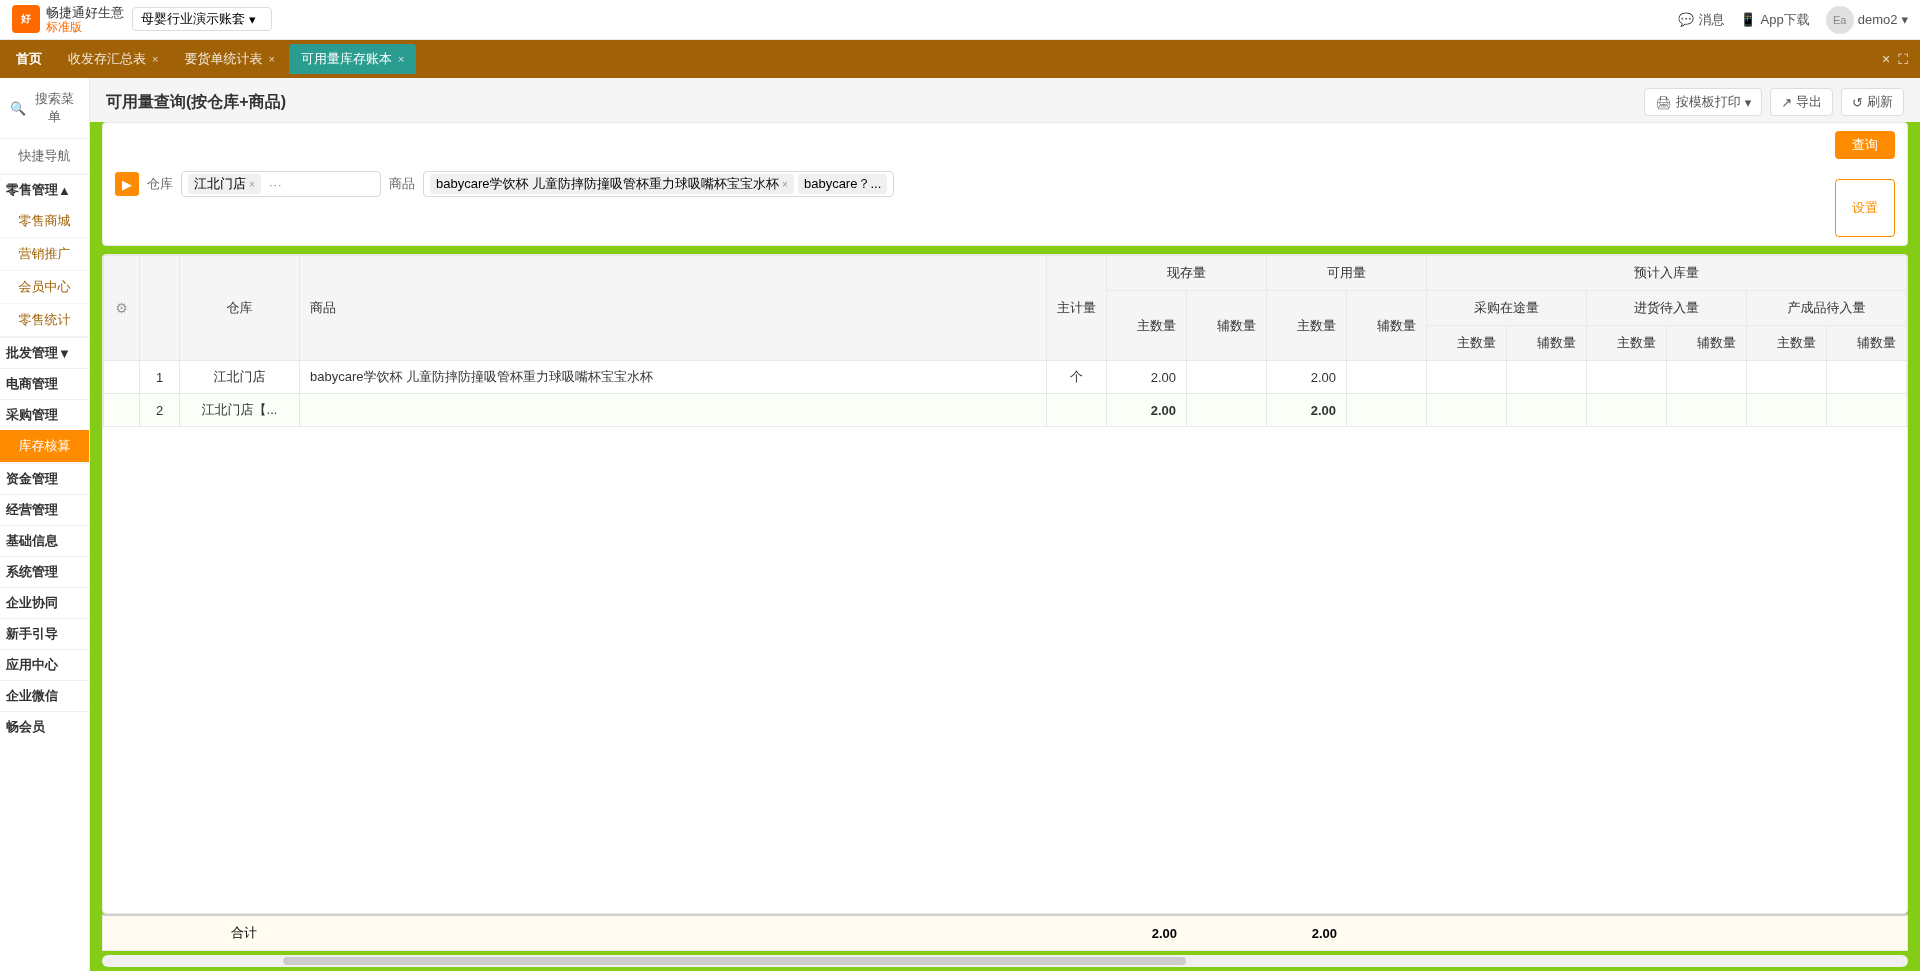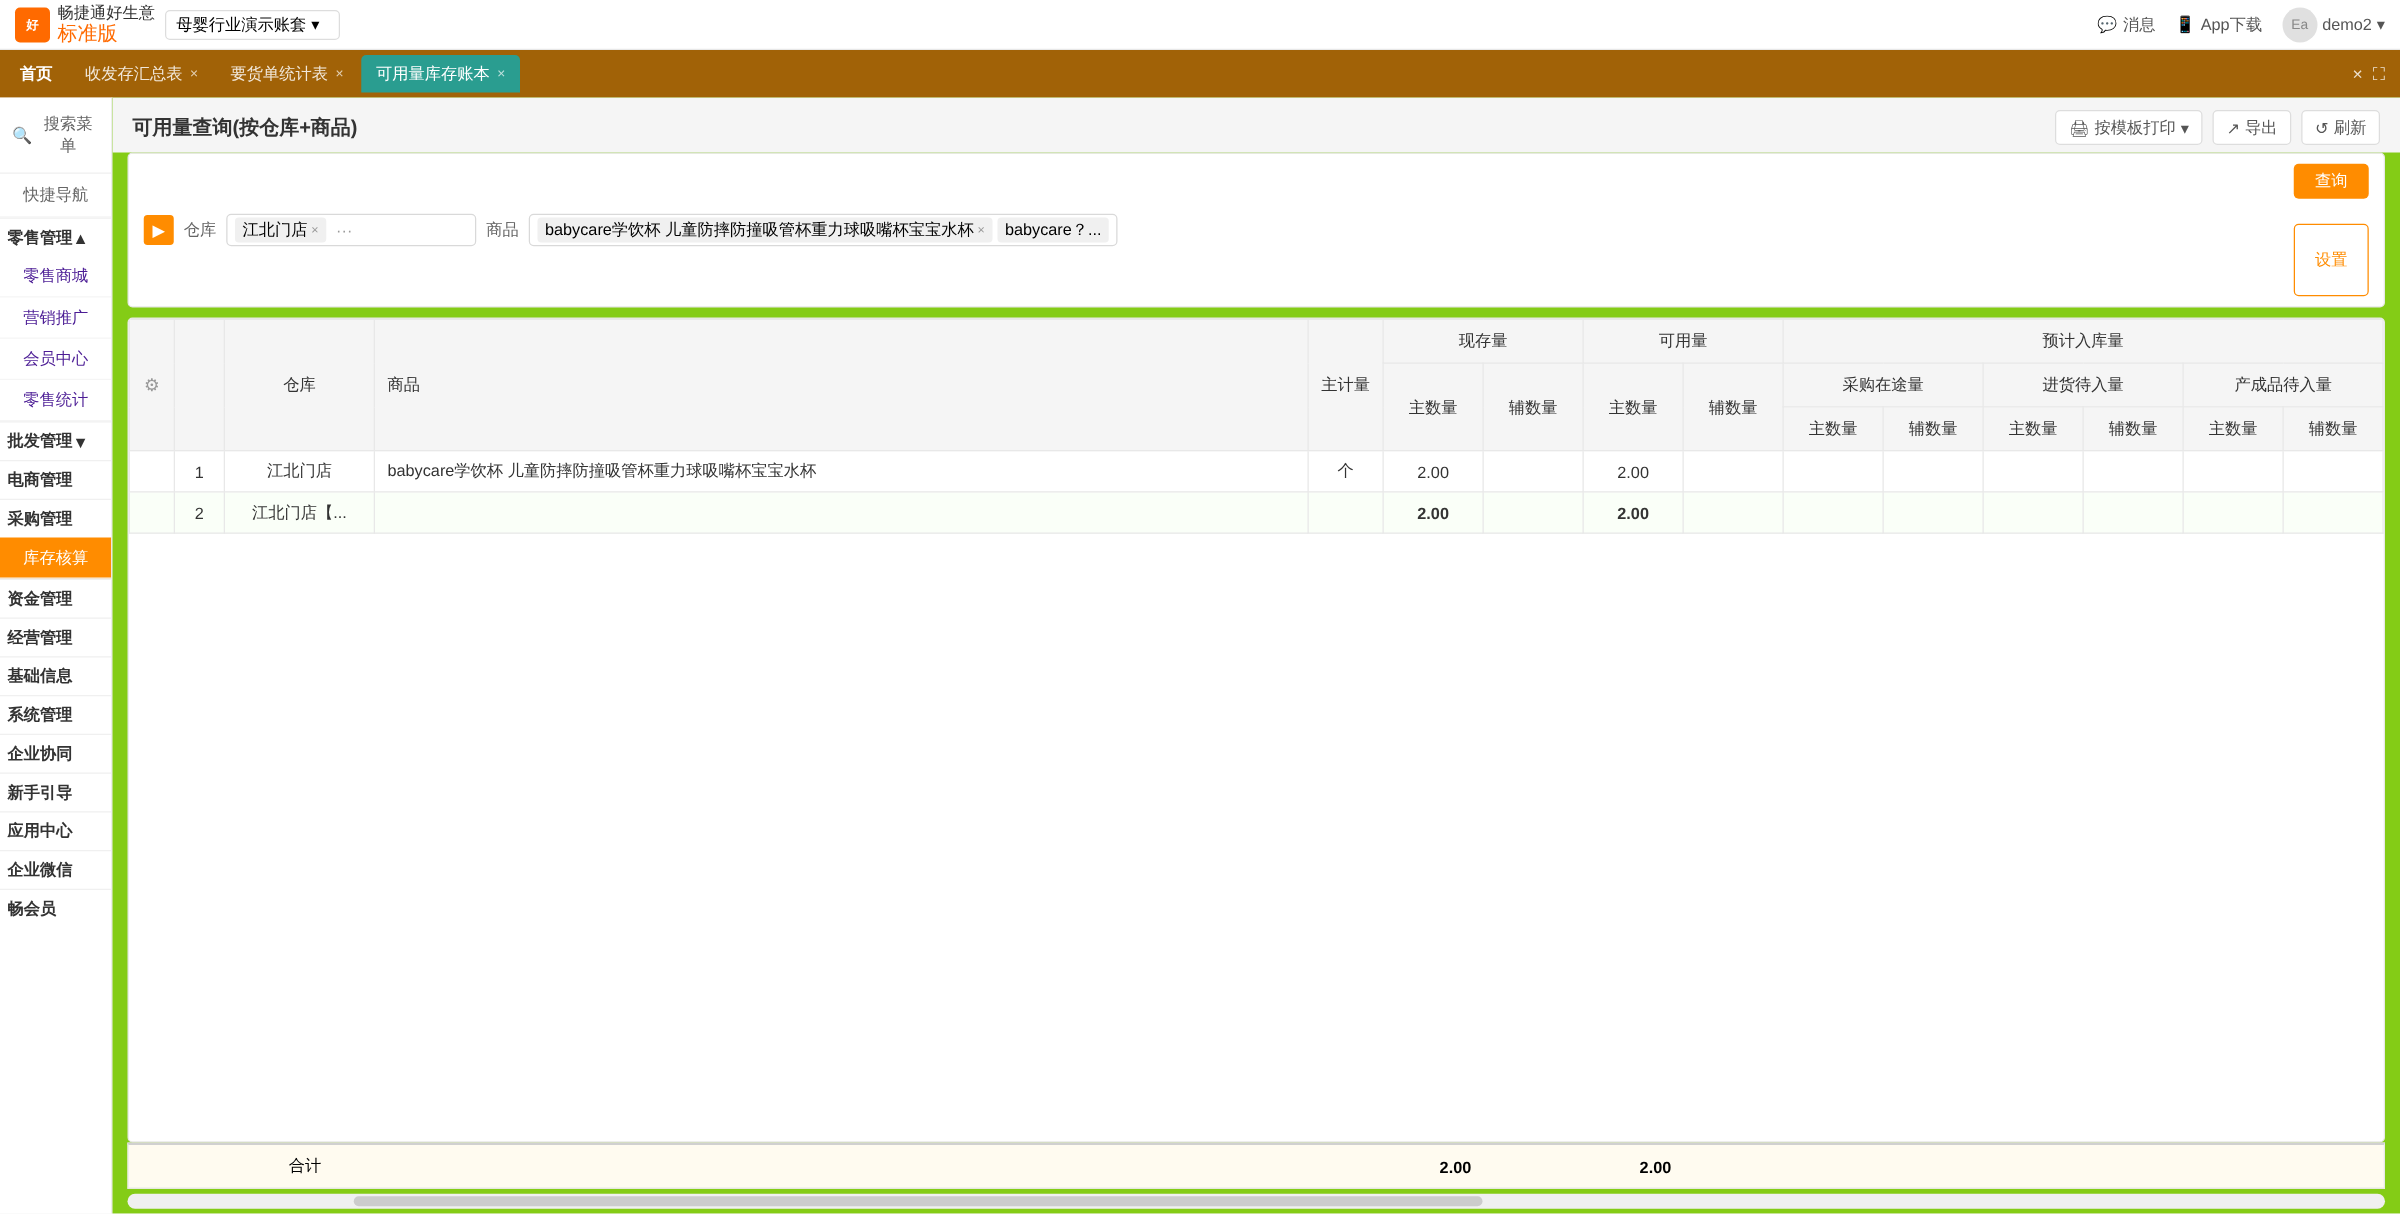--- a/index.html
+++ b/index.html
@@ -37,21 +37,21 @@
       color: white;
       font-size: 10px;
       font-weight: bold;
     }
     .logo-text {
       font-size: 11px;
       color: #333;
       line-height: 1.2;
     }
     .logo-sub {
-      font-size: 16px;
+      font-size: 12px;
       color: #ff6a00;
     }
     .industry-select {
       display: flex;
       align-items: center;
       gap: 4px;
       border: 1px solid #ddd;
       border-radius: 4px;
       padding: 2px 8px;
       background: white;
@@ -185,21 +185,21 @@
       color: #333;
       font-size: 12px;
       font-weight: bold;
       border-top: 1px solid #f0f0f0;
       display: flex;
       align-items: center;
       cursor: pointer;
     }
     .sidebar-item {
       padding: 7px 6px;
-      color: #4c1d95;
+      color: #a16207;
       font-size: 12px;
       text-align: center;
       cursor: pointer;
       border-bottom: 1px solid #f5f5f5;
     }
     .sidebar-item.active {
       background: #ff8c00;
       color: white;
     }
 
@@ -368,20 +368,21 @@
       width: 120px;
     }
     .col-product {
       text-align: left;
     }
     .col-unit {
       width: 60px;
     }
     .num-col {
       width: 80px;
+      text-align: right;
     }
 
     
     .scroll-bar-area {
       height: 12px;
       background: #f0f0f0;
       margin: 4px 12px;
       border-radius: 6px;
       position: relative;
     }

